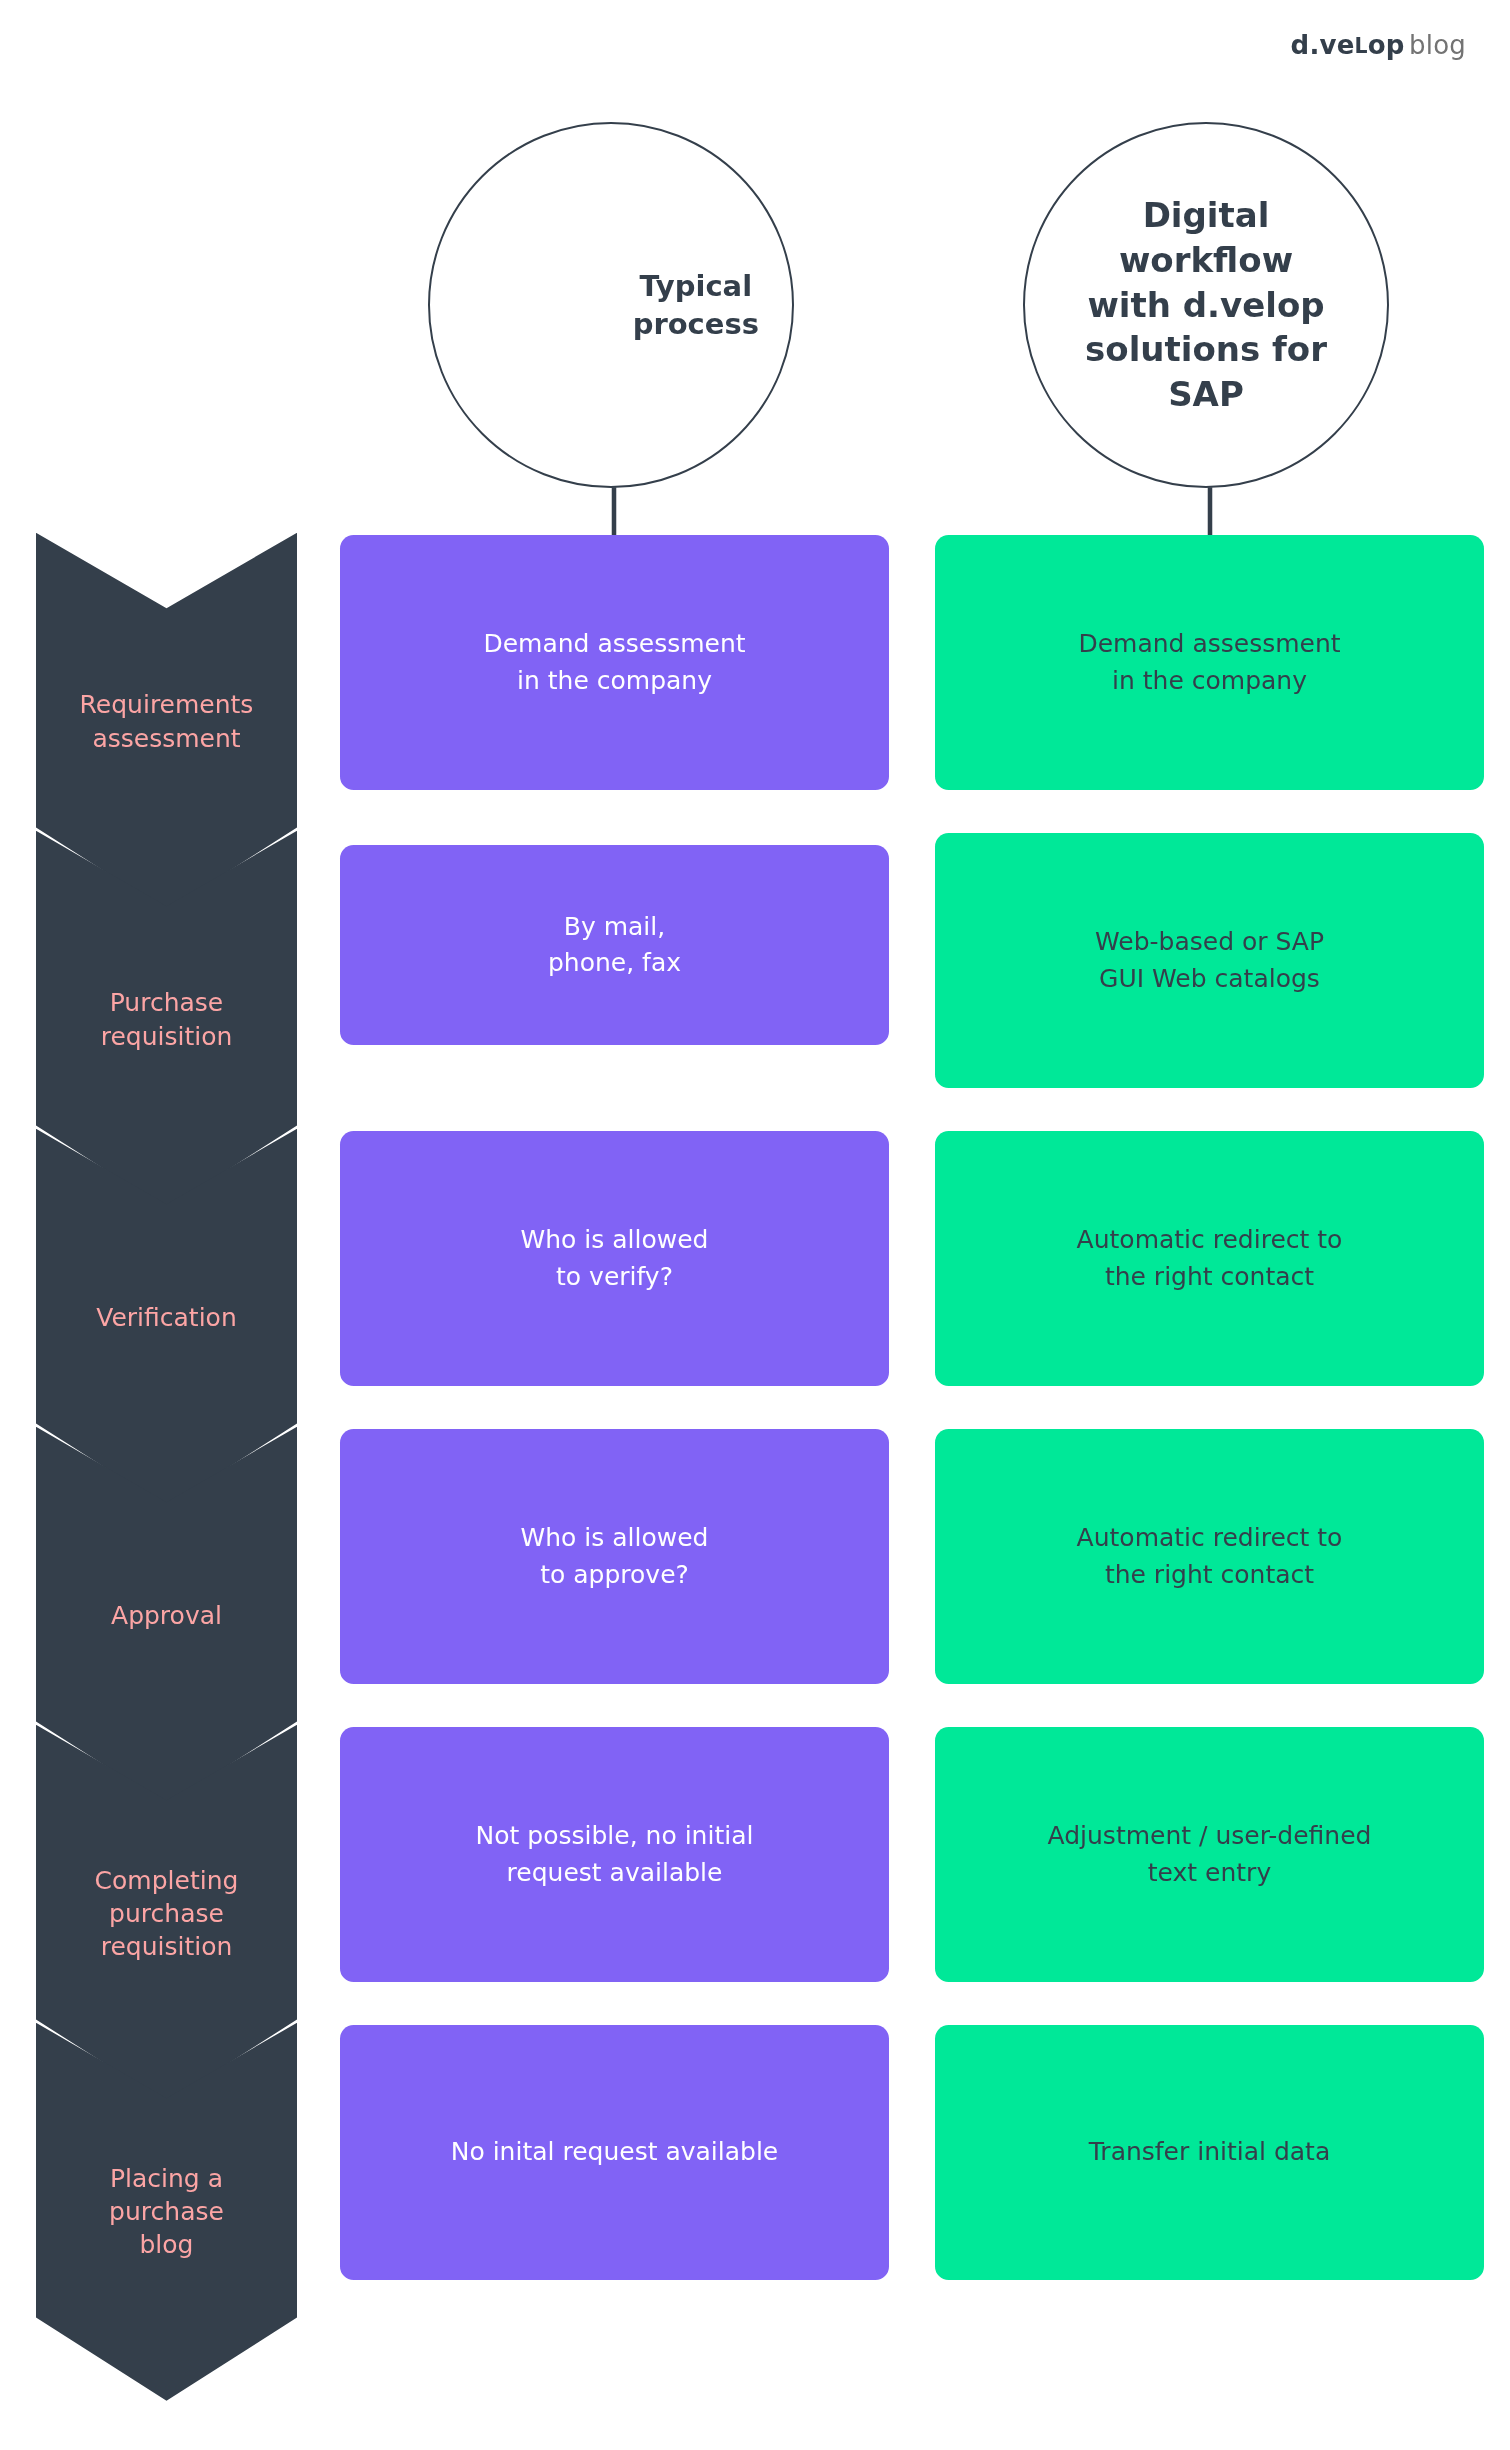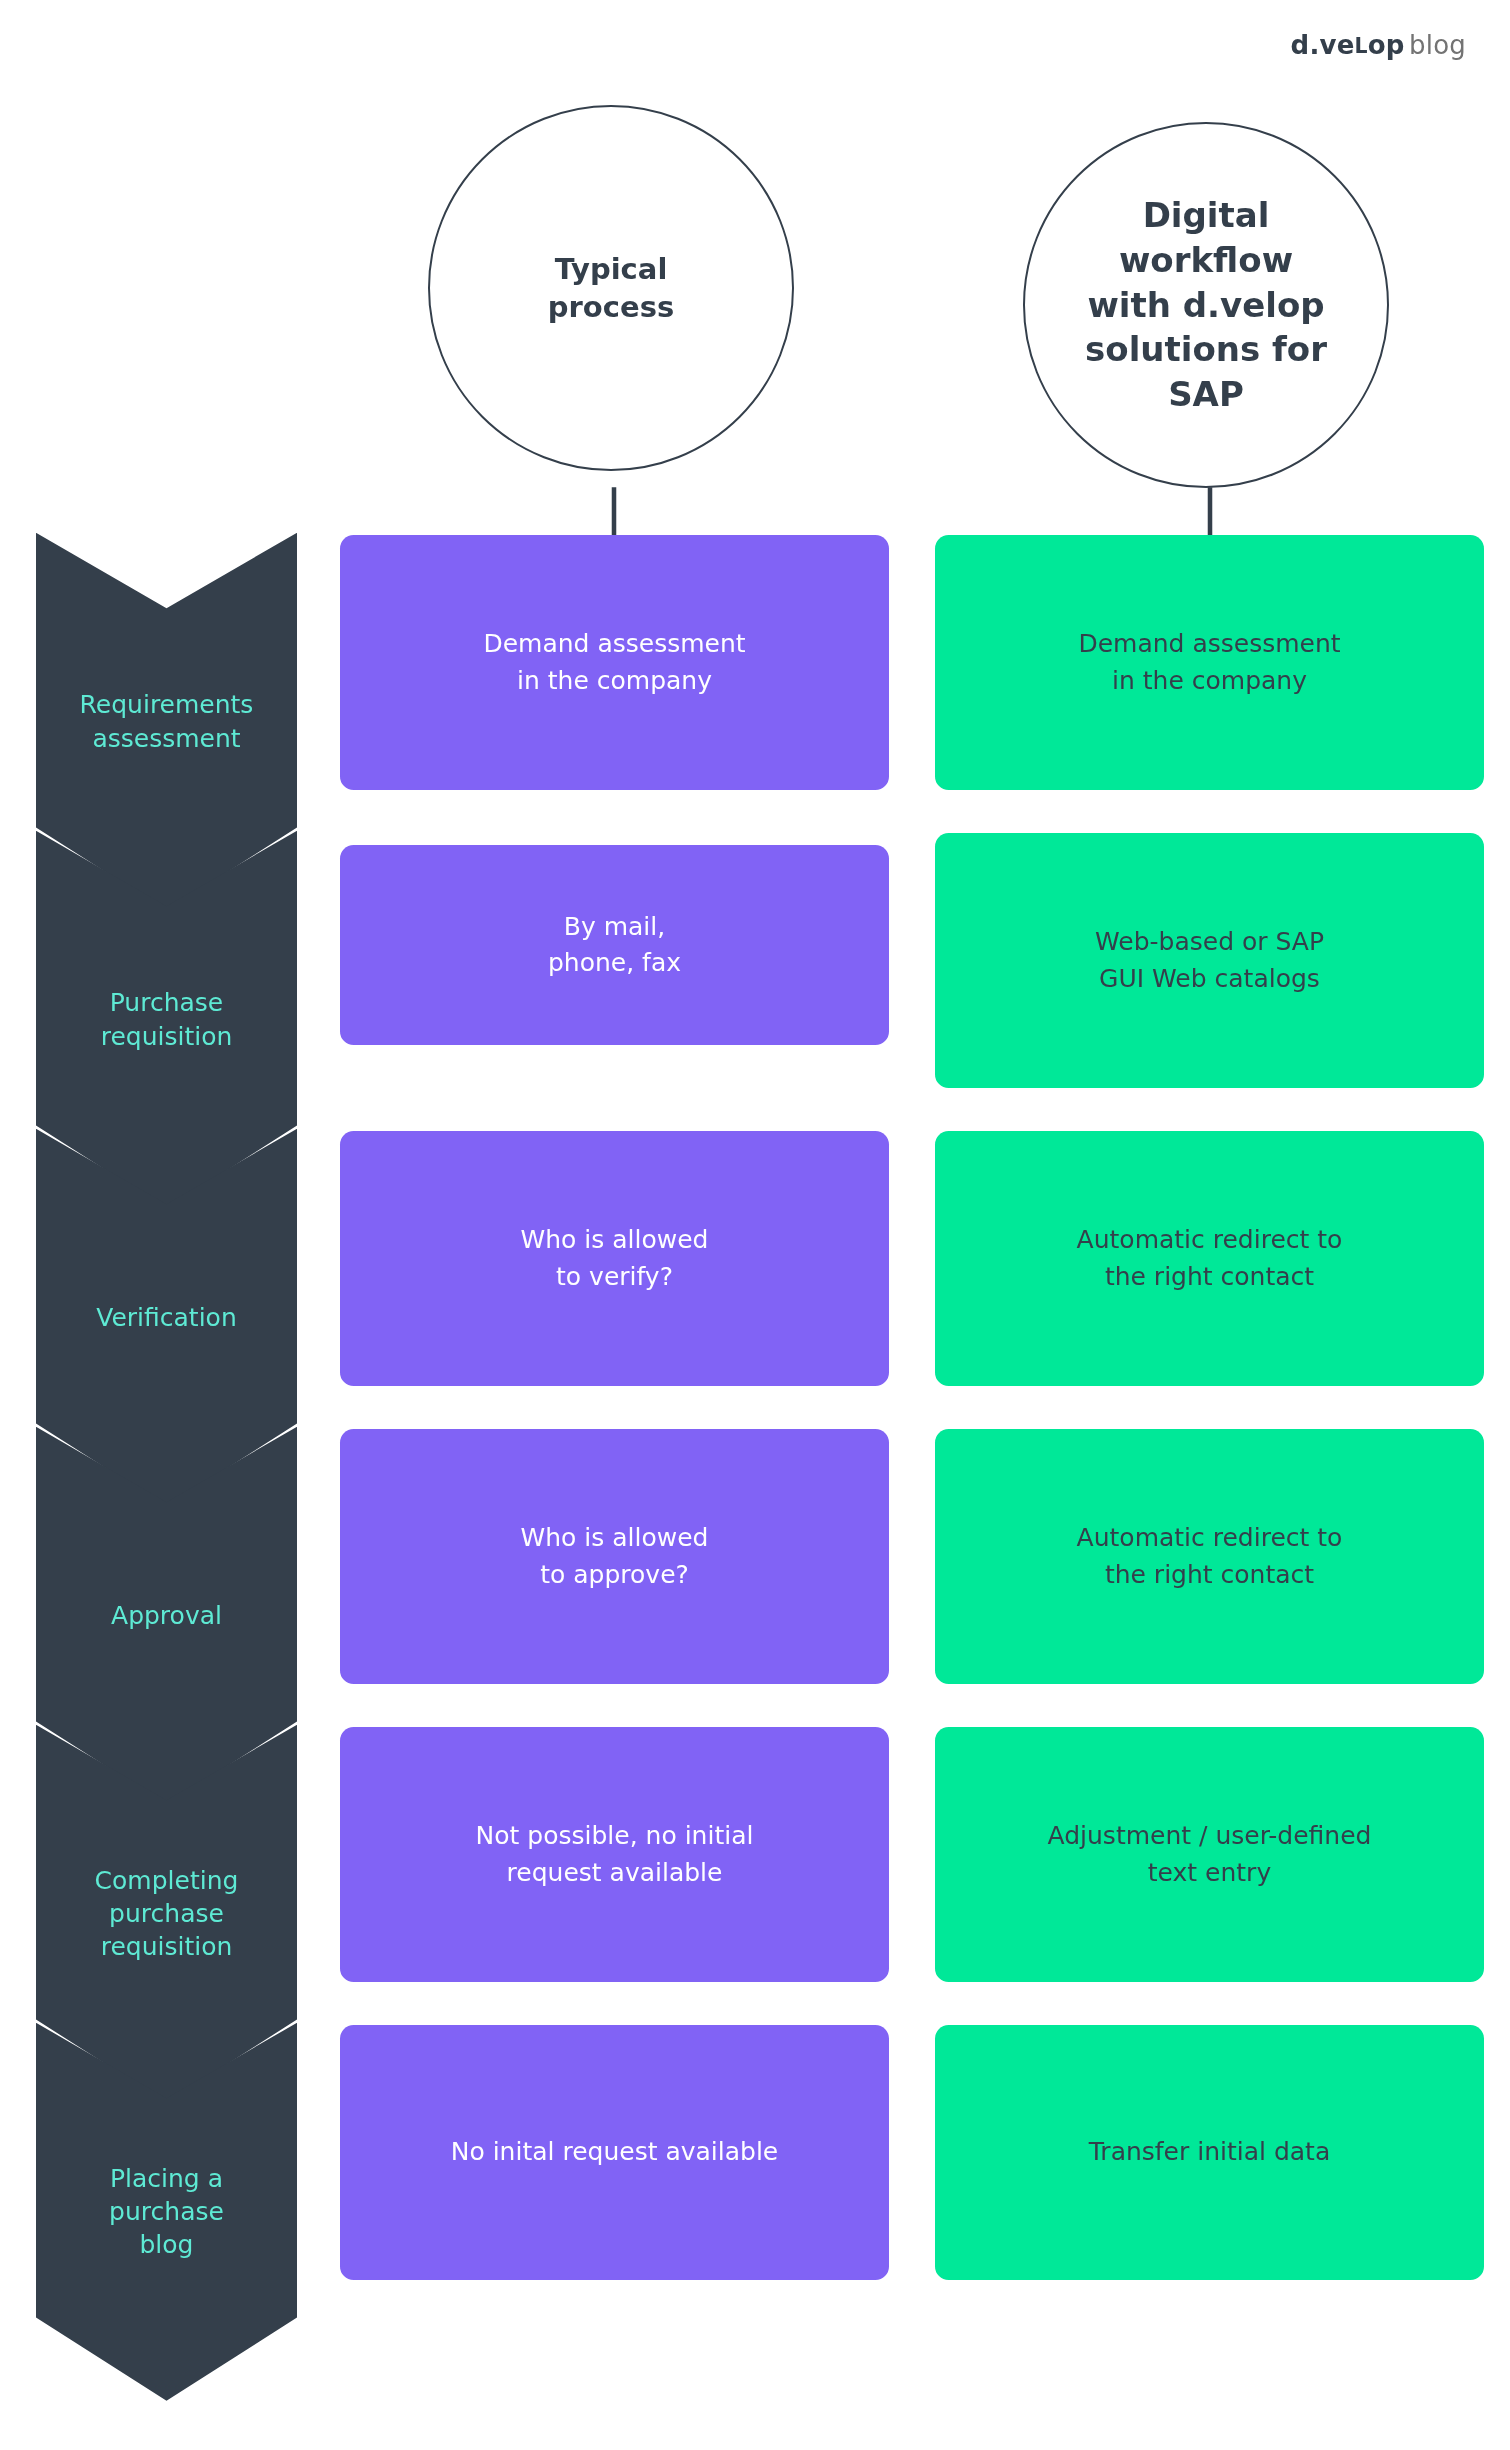--- a/index.html
+++ b/index.html
@@ -43,23 +43,24 @@
     border-radius: 50%;
     display: flex;
     align-items: center;
     justify-content: center;
     text-align: center;
     color: #343F4B;
     font-weight: 700;
     line-height: 1.32;
   }
   .circle-left {
-    left: 428px;  top: 105px;
+    left: 428px;  top: 122px;
     width: 366px; height: 366px;
     font-size: 29px;
+    justify-content: flex-end;
   }
   .circle-right {
     left: 1023px; top: 122px;
     width: 366px; height: 366px;
     font-size: 34px;
   }
   .circle .c-text { padding: 0 33px; }
 
   
   .connector {
@@ -83,21 +84,21 @@
     position: relative;
     width: 1511px;
   }
 
   
   .chev {
     position: absolute;
     left: 36px;
     width: 261px;
     background: #343F4B;
-    color: #5eead4;
+    color: #fca5a5;
     display: flex;
     align-items: center;
     justify-content: center;
     text-align: center;
     font-size: 25px;
     line-height: 1.33;
     -webkit-clip-path: polygon(0 0, 50% 20%, 100% 0, 100% 78%, 50% 100%, 0 78%);
     clip-path: polygon(0 0, 50% 20%, 100% 0, 100% 78%, 50% 100%, 0 78%);
   }
 

